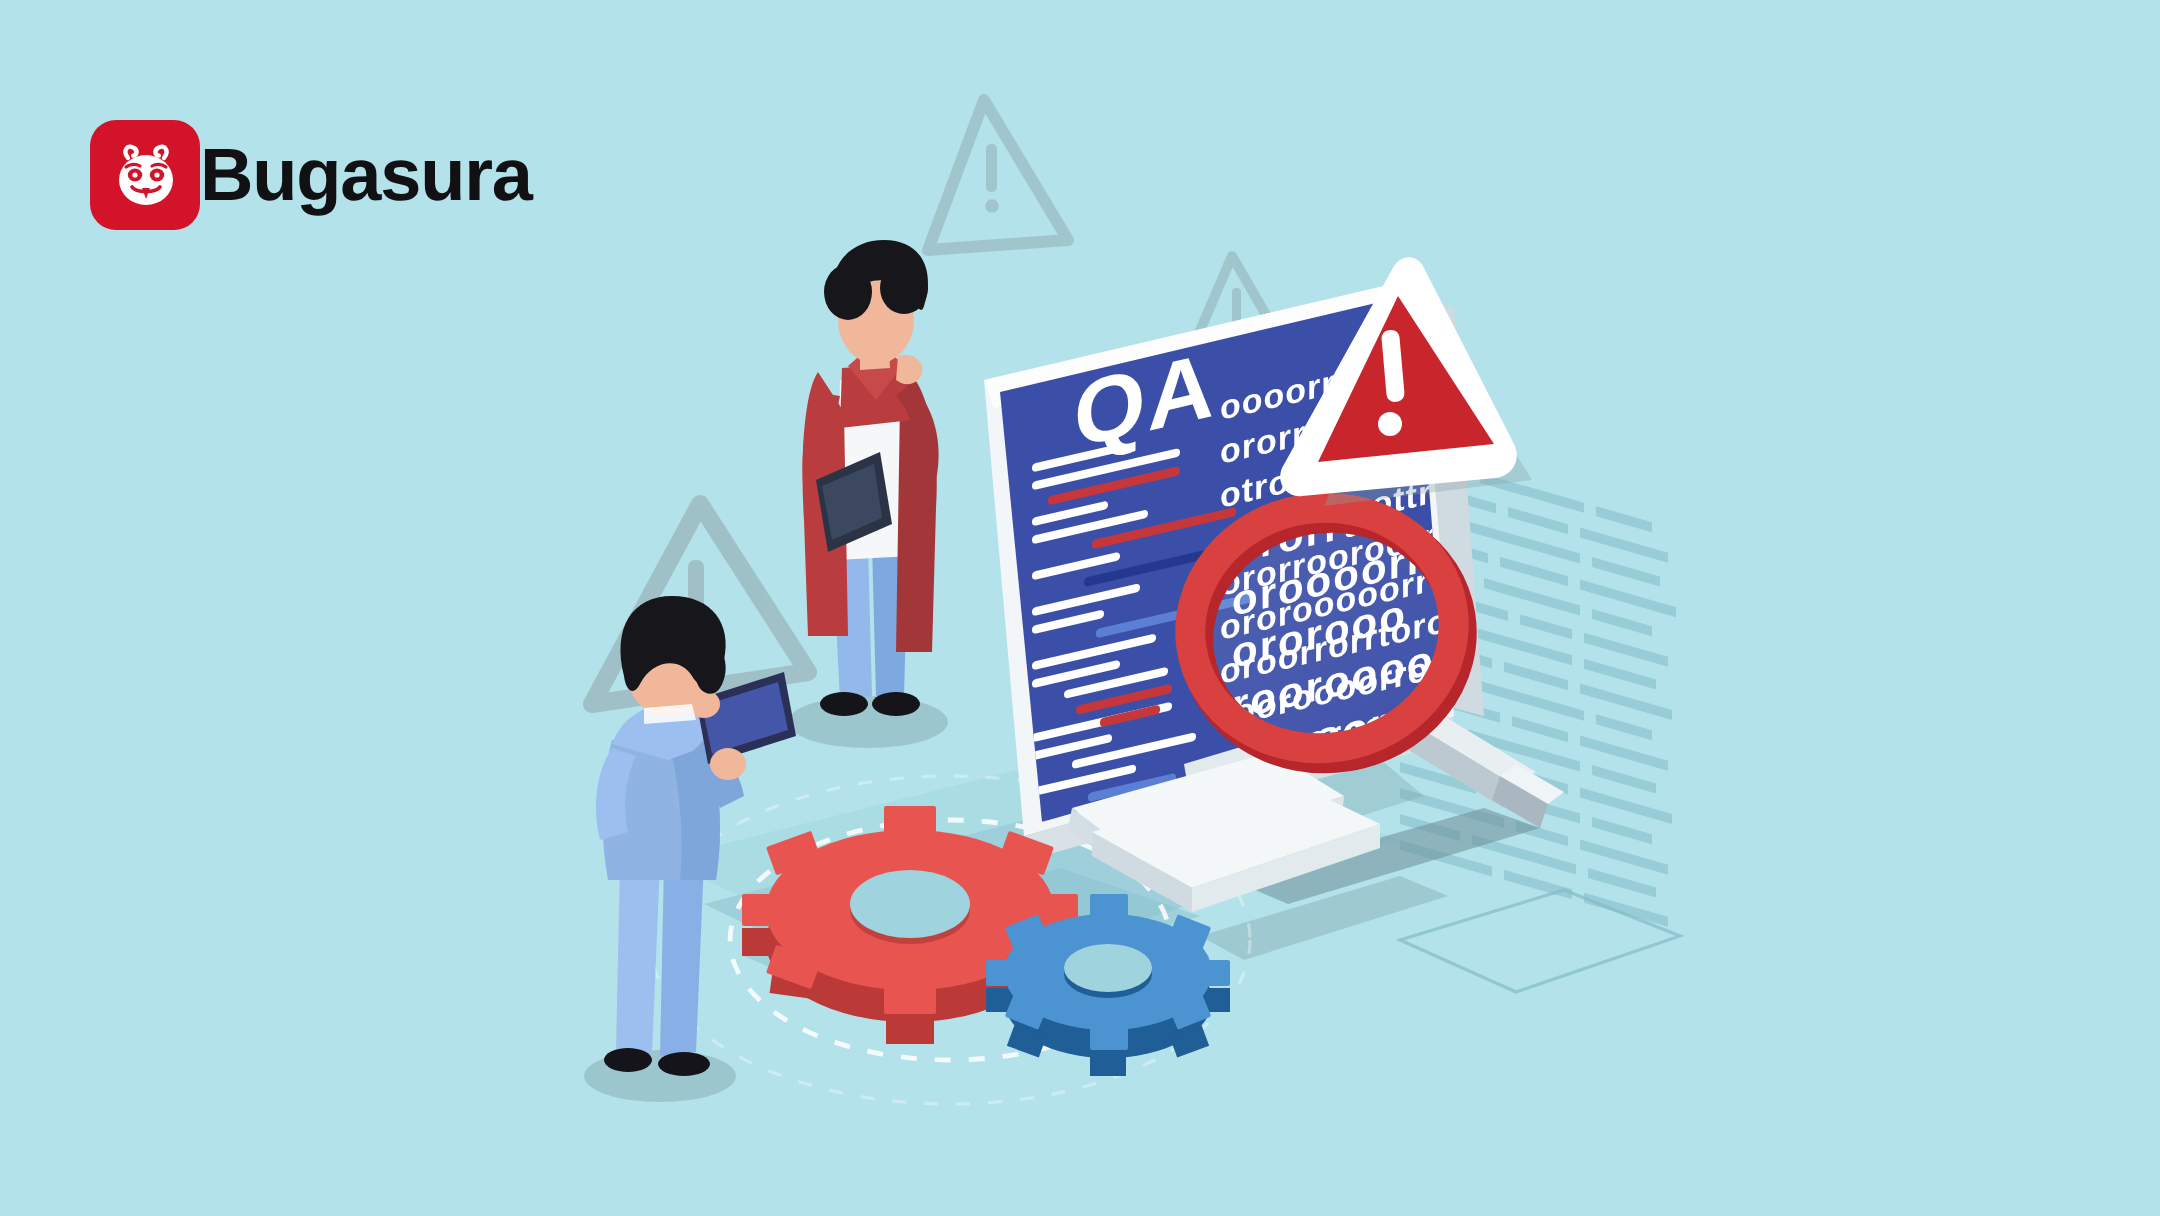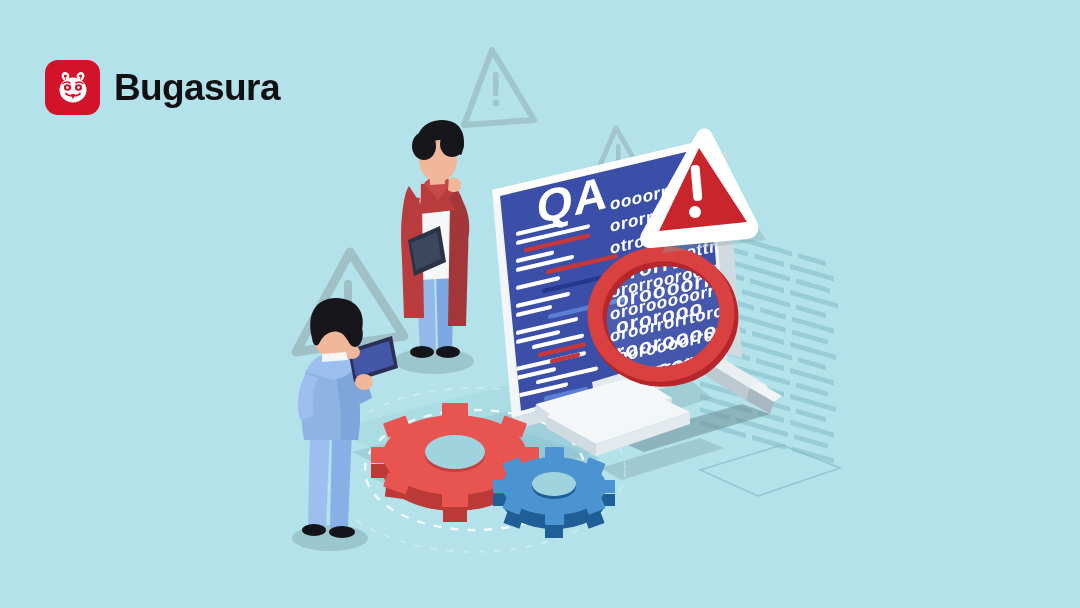--- a/index.html
+++ b/index.html
@@ -12,21 +12,21 @@
   #stage {
     position:absolute; inset:0;
     width:1080px; height:608px;
     background:#b3e2ea;
   }
   #art { position:absolute; left:0; top:0; width:1080px; height:608px; }
 
   
   .brand {
     position:absolute; left:45px; top:60px;
-    display:flex; align-items:center; gap:14px;
+    display:flex; align-items:center; 
     z-index:40;
   }
   .brand-mark {
     width:55px; height:55px; border-radius:13px;
     background:#d3132a;
     display:flex; align-items:center; justify-content:center;
     flex:0 0 auto;
   }
   .brand-name {
     font-size:37px; font-weight:bold; color:#111114;

